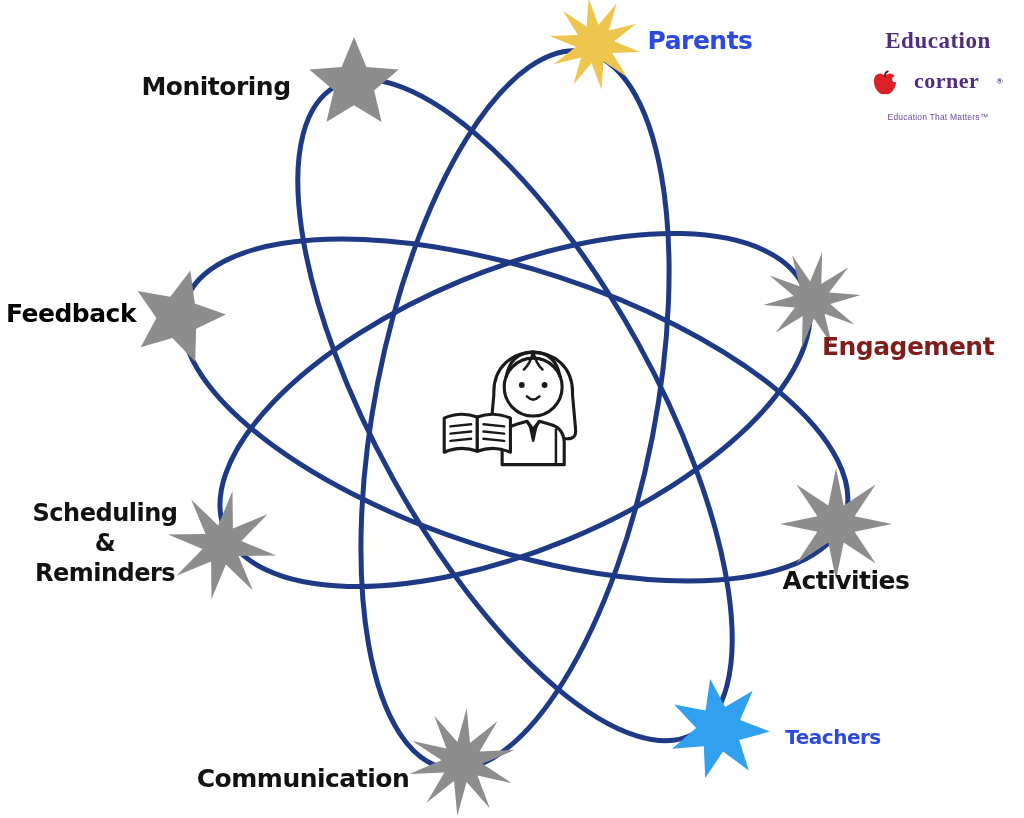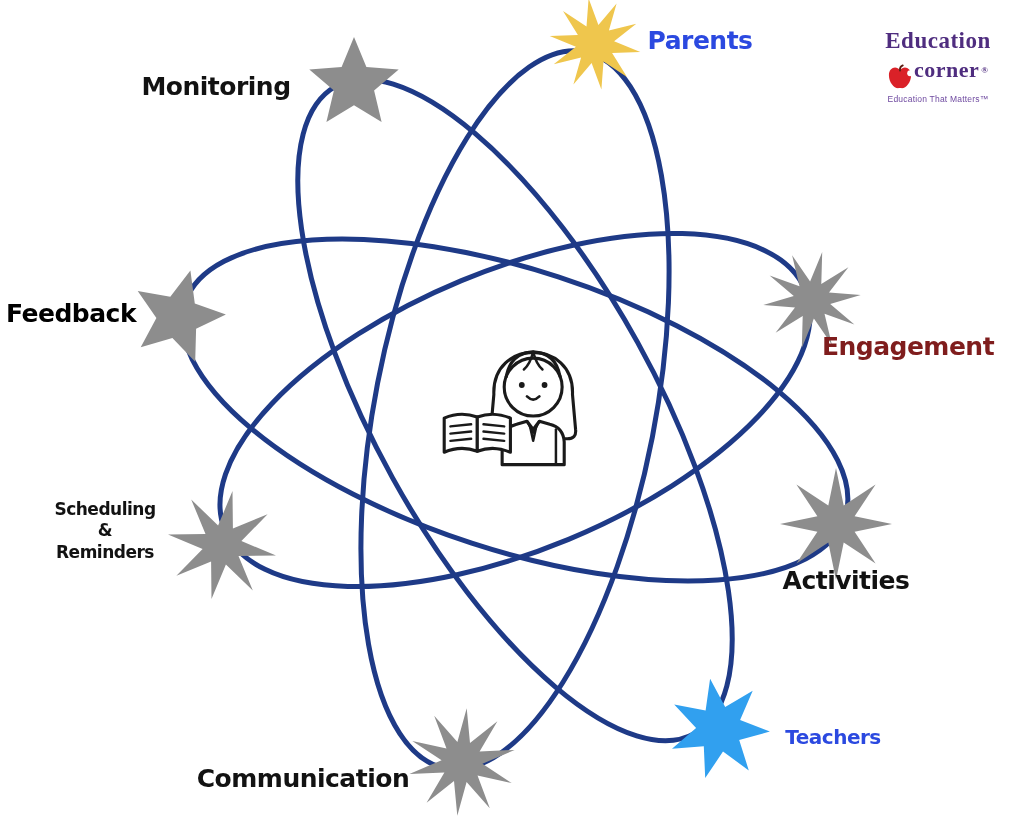--- a/index.html
+++ b/index.html
@@ -41,37 +41,37 @@
   }
   .logo-line1 {
     font-size: 23px;
     font-weight: 700;
     line-height: 22px;
     letter-spacing: 0.5px;
     margin-top: 18px;
   }
   .logo-line2 {
     display: flex;
-    align-items: flex-start;
+    align-items: center;
     justify-content: center;
-    gap: 2px;
+    gap: 17px;
     line-height: 20px;
-    margin-top: 8px;
+    margin-top: 14px;
   }
   .logo-line2 .word {
     font-size: 22px;
     font-weight: 700;
     letter-spacing: 0.5px;
   }
   .logo-line2 sup { font-size: 9px; font-weight: 700; }
   .logo-tagline {
     font-size: 8.5px;
     color: #6f4aa0;
     font-family: "Liberation Sans", sans-serif;
-    margin-top: 4px;
+    margin-top: 16px;
     letter-spacing: 0.2px;
   }
   .apple { width: 24px; height: 26px; flex: 0 0 auto; margin-top: 4px; }
 </style>
 </head>
 <body>
 
 <div class="stage">
 
   <svg id="diagram-svg" class="orbit-layer" viewBox="0 0 1024 818">
@@ -92,21 +92,21 @@
   <div id="labels-layer">
       <div class="node-label" style="left: 700px; top: 41px; color: rgb(43, 73, 224); font-size: 25px;">
         <div>Parents</div>
       </div>
       <div class="node-label" style="left: 216px; top: 87px; color: rgb(18, 18, 18); font-size: 25px;">
         <div>Monitoring</div>
       </div>
       <div class="node-label" style="left: 71px; top: 314px; color: #000000; font-size: 25px;">
         <div>Feedback</div>
       </div>
-      <div class="node-label" style="left: 105px; top: 531px; color: rgb(18, 18, 18); font-size: 17px;">
+      <div class="node-label" style="left: 105px; top: 543px; color: rgb(18, 18, 18); font-size: 24px;">
         <div>Scheduling</div>
         <div>&amp;</div>
         <div>Reminders</div>
       </div>
       <div class="node-label" style="left: 303px; top: 779px; color: rgb(18, 18, 18); font-size: 25px;">
         <div>Communication</div>
       </div>
       <div class="node-label" style="left: 833px; top: 737px; color: rgb(43, 73, 224); font-size: 20px;">
         <div>Teachers</div>
       </div>

